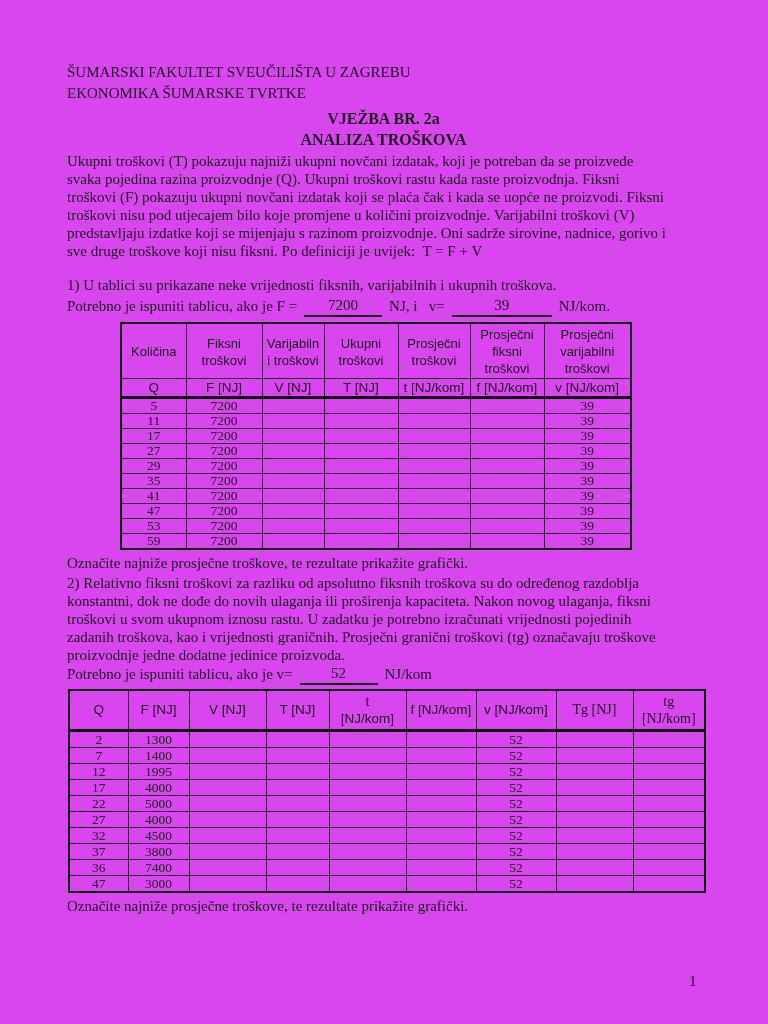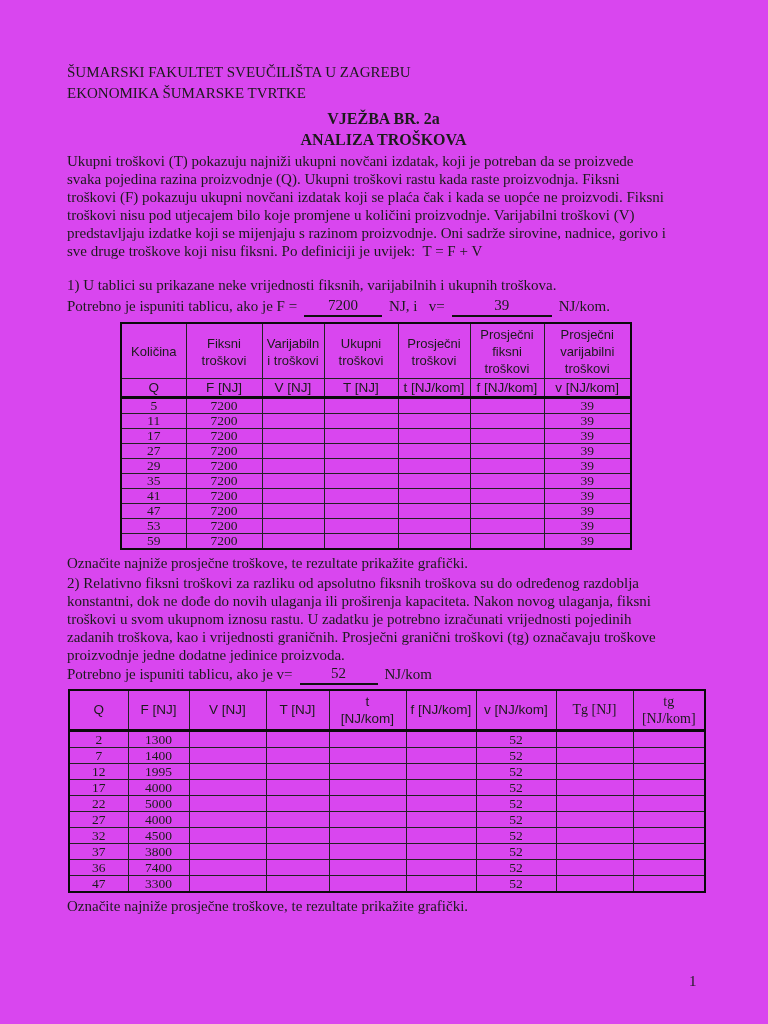--- a/index.html
+++ b/index.html
@@ -358,21 +358,21 @@
             <td></td>
             <td></td>
             <td></td>
             <td></td>
             <td>52</td>
             <td></td>
             <td></td>
           </tr>
           <tr>
             <td>47</td>
-            <td>3300</td>
+            <td>3000</td>
             <td></td>
             <td></td>
             <td></td>
             <td></td>
             <td>52</td>
             <td></td>
             <td></td>
           </tr>
         </tbody>
     </table>

